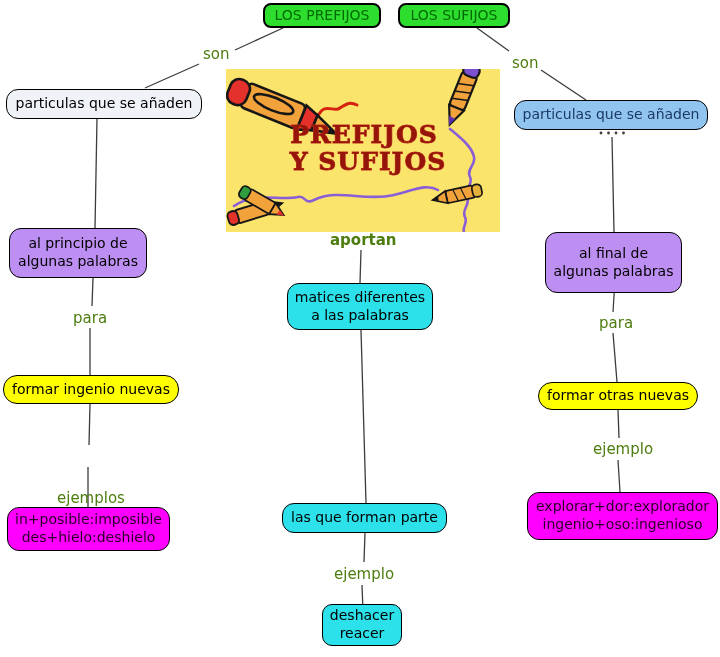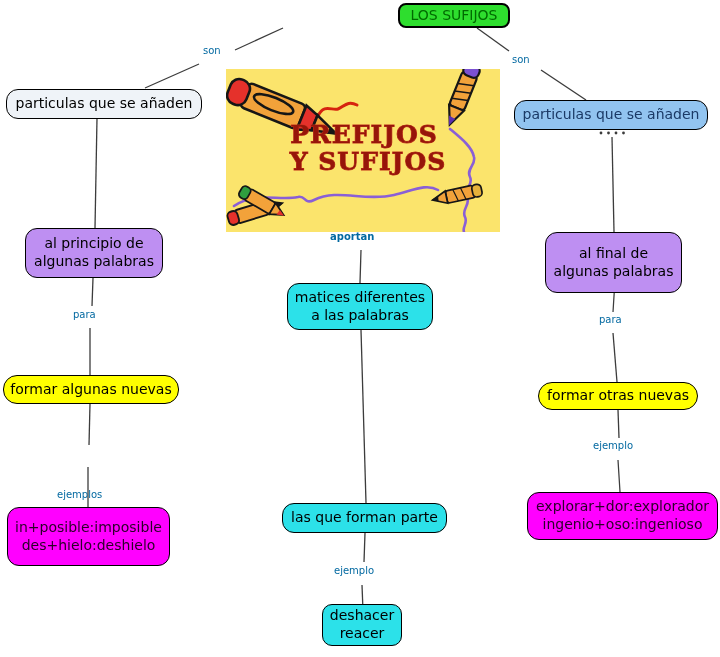--- a/index.html
+++ b/index.html
@@ -10,33 +10,33 @@
   .node{position:absolute;box-sizing:border-box;border:1.6px solid #000;
         display:flex;align-items:center;justify-content:center;text-align:center;
         font-size:14px;line-height:1.28;color:#000;white-space:pre-line;cursor:default;}
   .root{background:var(--root_fill);color:var(--root_text);border-radius:8px;border-width:2px;}
   #root-prefijos{left:263px;top:3px;width:118px;height:25px;}
   #root-sufijos{left:398px;top:3px;width:112px;height:25px;}
 
   #left-particulas{left:6px;top:89px;width:196px;height:30px;background:var(--left_particle_fill);border-radius:12px;}
   #right-particulas{left:514px;top:100px;width:194px;height:30px;background:var(--right_particle_fill);
                     color:var(--right_particle_text);border-radius:12px;}
-  #left-principio{left:25px;top:228px;width:138px;height:50px;background:var(--purple_fill);border-radius:12px;}
+  #left-principio{left:9px;top:228px;width:138px;height:50px;background:var(--purple_fill);border-radius:12px;}
   #right-final{left:545px;top:232px;width:137px;height:61px;background:var(--purple_fill);border-radius:12px;}
   #left-formar{left:3px;top:375px;width:176px;height:29px;background:var(--yellow_fill);border-radius:14px;}
   #right-formar{left:538px;top:382px;width:160px;height:28px;background:var(--yellow_fill);border-radius:14px;}
-  #left-ejemplos{left:7px;top:507px;width:163px;height:59px;background:var(--magenta_fill);
+  #left-ejemplos{left:7px;top:507px;width:163px;height:44px;background:var(--magenta_fill);
                  color:var(--magenta_text);border-radius:12px;}
   #right-ejemplo{left:527px;top:492px;width:191px;height:48px;background:var(--magenta_fill);
                  color:var(--magenta_text);border-radius:12px;}
   #matices{left:287px;top:283px;width:146px;height:47px;background:var(--cyan_fill);border-radius:12px;}
   #forman-parte{left:282px;top:503px;width:165px;height:30px;background:var(--cyan_fill);border-radius:12px;}
   #deshacer{left:322px;top:604px;width:80px;height:42px;background:var(--cyan_fill);border-radius:10px;}
 
-  .link-label{position:absolute;font-size:10px;color:#0369a1;cursor:default;}
+  .link-label{position:absolute;font-size:15px;color:#4d7c0f;cursor:default;}
   #label-son-left{left:203px;top:45px;}
   #label-son-right{left:512px;top:54px;}
   #label-aportan{left:330px;top:231px;font-weight:bold;}
   #label-para-left{left:73px;top:309px;}
   #label-para-right{left:599px;top:314px;}
   #label-ejemplos-left{left:57px;top:448px;margin-top:41px;}
   #label-ejemplo-right{left:593px;top:440px;}
   #label-ejemplo-center{left:334px;top:565px;}
 
   #picture{position:absolute;left:226px;top:69px;width:274px;height:163px;}
@@ -71,20 +71,21 @@
       <line x1="362" y1="585" x2="363" y2="611"></line>
     </g>
     <g fill="#3C3C3C">
       <circle cx="601" cy="133" r="1.4"></circle>
       <circle cx="608.5" cy="133" r="1.4"></circle>
       <circle cx="616" cy="133" r="1.4"></circle>
       <circle cx="623.5" cy="133" r="1.4"></circle>
     </g>
   </svg>
 
+  <div class="node root" id="root-prefijos">LOS PREFIJOS</div>
   <div class="node root" id="root-sufijos">LOS SUFIJOS</div>
 
   <div id="picture">
     <svg viewBox="0 0 274 163" width="274" height="163" xmlns="http://www.w3.org/2000/svg">
       <rect width="274" height="163" fill="#FBE46C"></rect>
 
       <path d="M8,137 C30,122 52,132 72,128 C80,126 78,136 88,131 C112,119 138,133 168,126 C186,122 200,114 212,121" fill="none" stroke="#8A5FD6" stroke-width="2.6" stroke-linecap="round"></path>
       <path d="M224,60 C236,70 246,78 248,88 C250,96 240,100 244,108 C248,116 237,120 241,128 C245,136 235,140 239,148 C242,154 236,158 238,163" fill="none" stroke="#8A5FD6" stroke-width="2.6" stroke-linecap="round"></path>
 
       <path d="M92,47 C98,34 106,42 112,40 C118,38 121,31 131,36" fill="none" stroke="#D6230F" stroke-width="3" stroke-linecap="round"></path>
@@ -131,21 +132,21 @@
       </g>
 
       <text x="138" y="74" text-anchor="middle" font-family="DejaVu Serif, serif" font-weight="bold" font-size="25" letter-spacing="1" fill="#96150A" stroke="#C2331C" stroke-width="0.9" paint-order="stroke">PREFIJOS</text>
       <text x="142" y="101" text-anchor="middle" font-family="DejaVu Serif, serif" font-weight="bold" font-size="25" letter-spacing="1" fill="#96150A" stroke="#C2331C" stroke-width="0.9" paint-order="stroke">Y SUFIJOS</text>
     </svg>
   </div>
 
   <div class="node" id="left-particulas">particulas que se añaden</div>
   <div class="node" id="left-principio">al principio de
 algunas palabras</div>
-  <div class="node" id="left-formar">formar algunas nuevas</div>
+  <div class="node" id="left-formar">formar ingenio nuevas</div>
   <div class="node" id="left-ejemplos">in+posible:imposible
 des+hielo:deshielo</div>
 
   <div class="node" id="right-particulas">particulas que se añaden</div>
   <div class="node" id="right-final">al final de
 algunas palabras</div>
   <div class="node" id="right-formar">formar otras nuevas</div>
   <div class="node" id="right-ejemplo">explorar+dor:explorador
 ingenio+oso:ingenioso</div>
 

